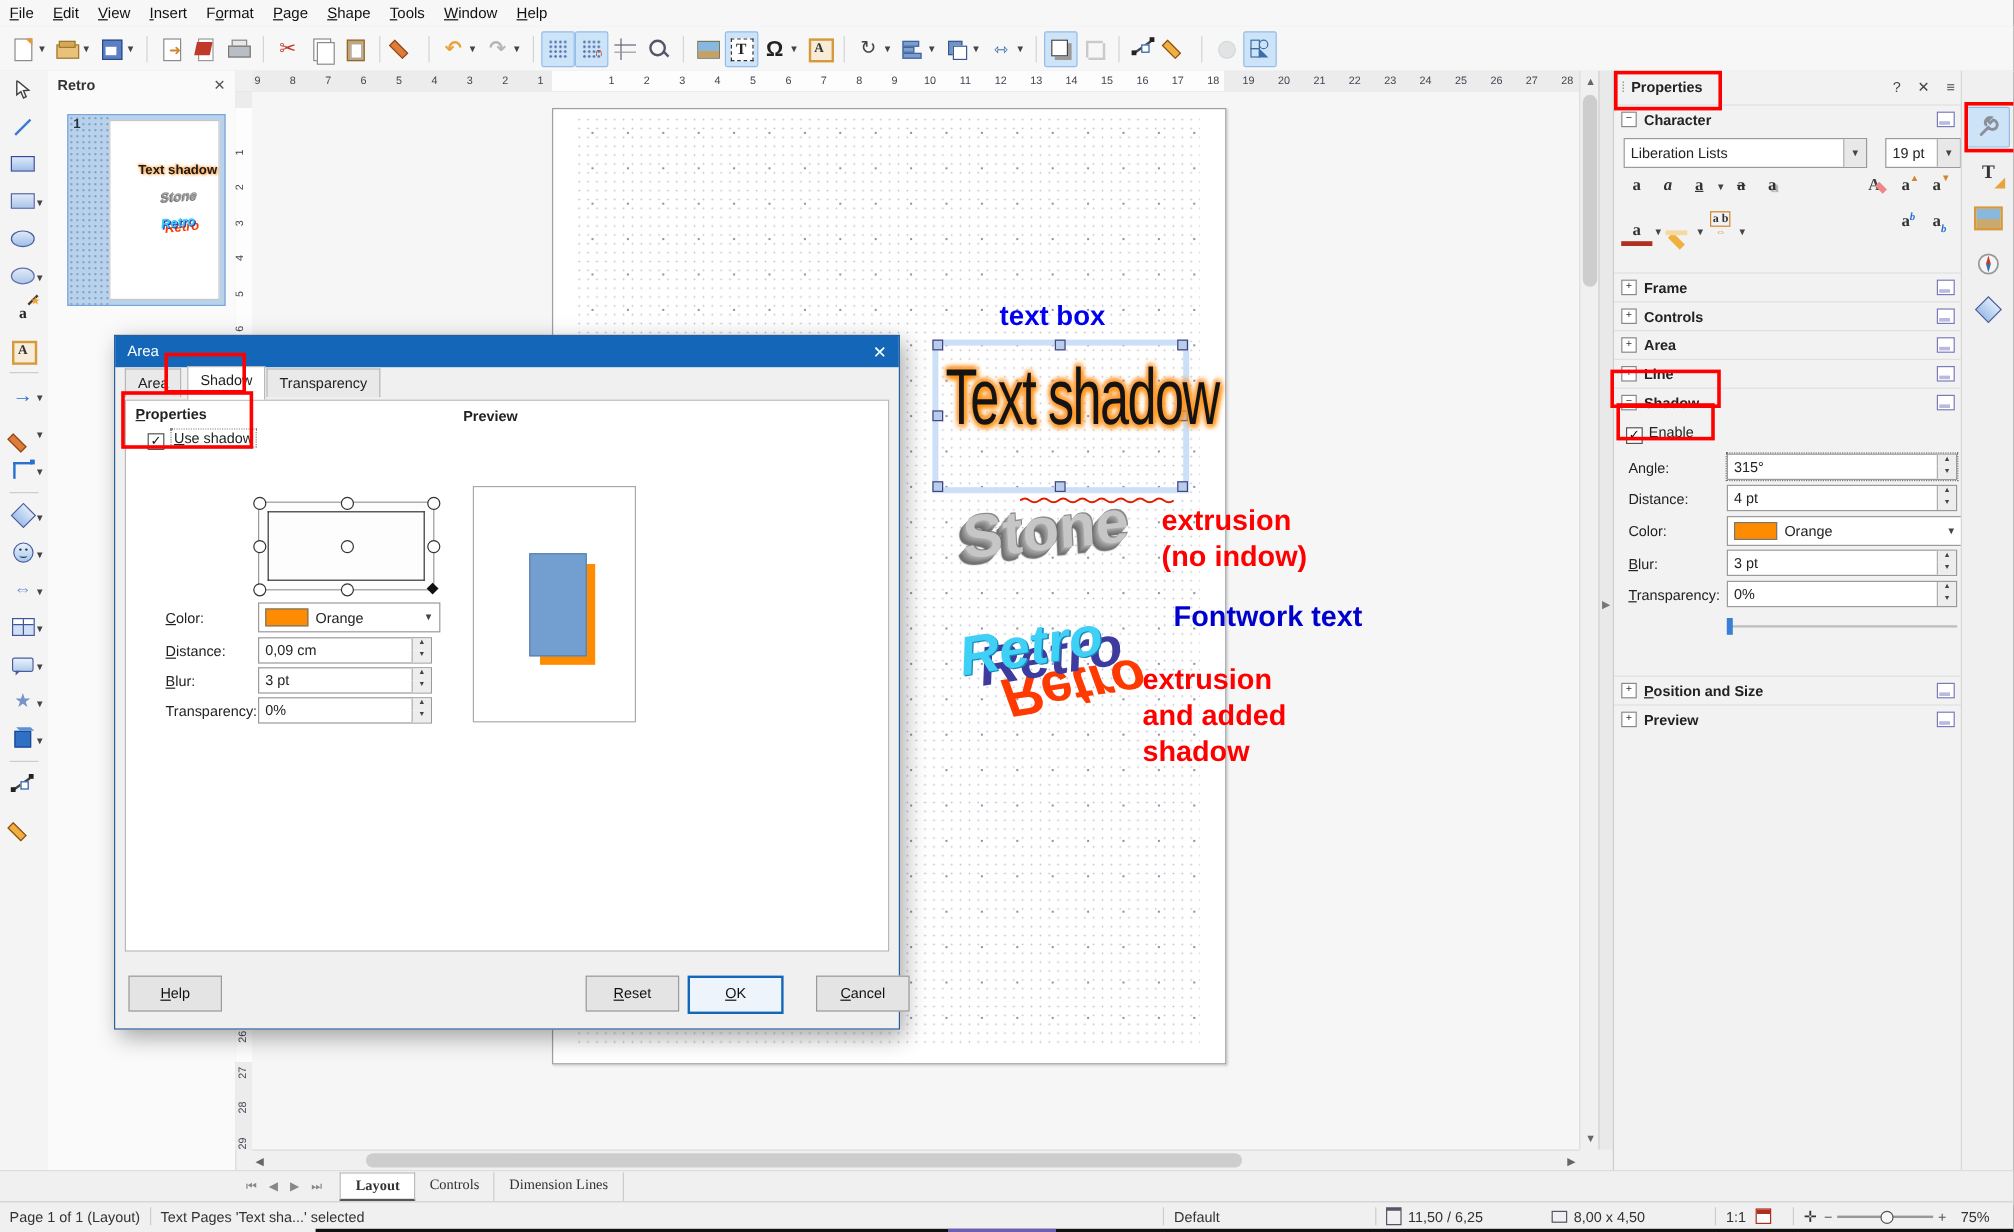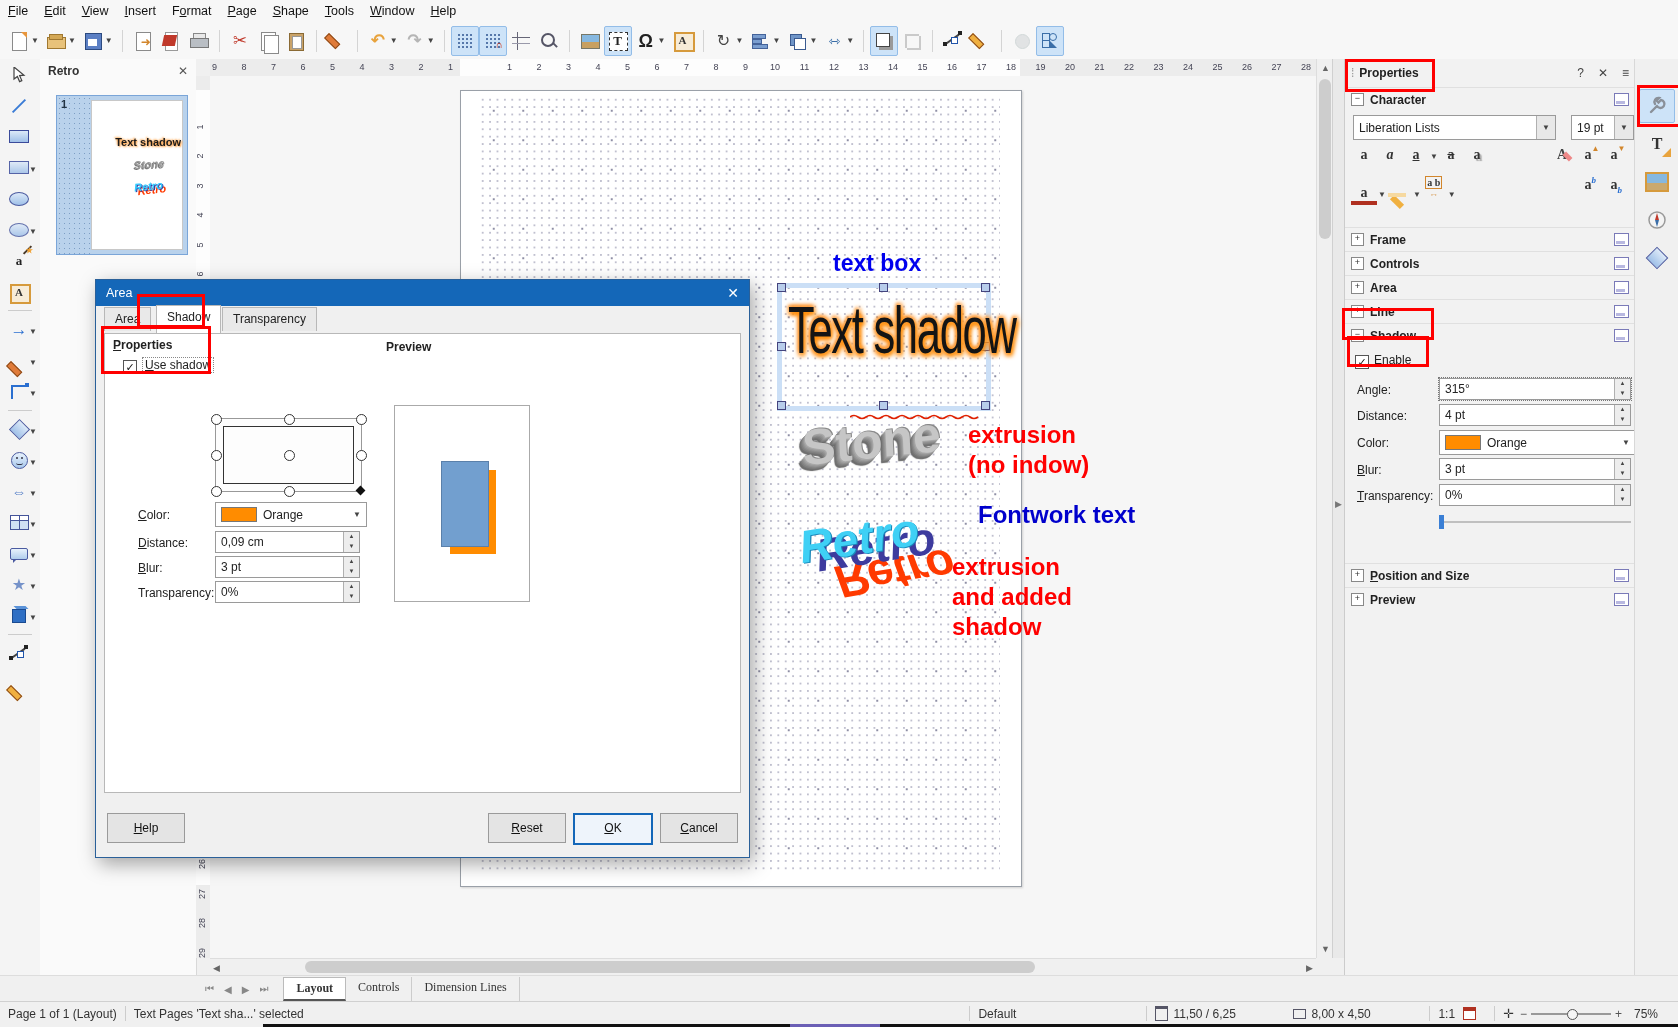--- a/index.html
+++ b/index.html
@@ -966,21 +966,21 @@
       <div class="dlg-lbl" style="left:281px;top:6px;font-weight:bold;">Preview</div>
       <div id="preview-box">
         <span id="pv-shadow"></span>
         <span id="pv-rect"></span>
       </div>
     </div>
 
     <div class="dbtn acc" style="left:11px;"><u>H</u>elp</div>
     <div class="dbtn acc" style="left:392px;"><u>R</u>eset</div>
     <div class="dbtn focus acc" style="left:477px;"><u>O</u>K</div>
-    <div class="dbtn acc" style="left:564px;"><u>C</u>ancel</div>
+    <div class="dbtn acc" style="left:584px;"><u>C</u>ancel</div>
   <span class="dtab" style="left: 8px;">Area</span>
       <span class="dtab sel" style="left: 60px;">Shadow</span>
       <span class="dtab" style="left: 126px;">Transparency</span>
     </div>
 
   <div class="ann" style="left:137px;top:294px;width:62px;height:28px;"></div>
   <div class="ann" style="left:101px;top:326px;width:104px;height:42px;"></div>
   <div class="ann" style="left:1345px;top:59px;width:84px;height:27px;"></div>
   <div class="ann" style="left:1637px;top:85px;width:39px;height:36px;"></div>
   <div class="ann" style="left:1342px;top:308px;width:86px;height:26px;"></div>

